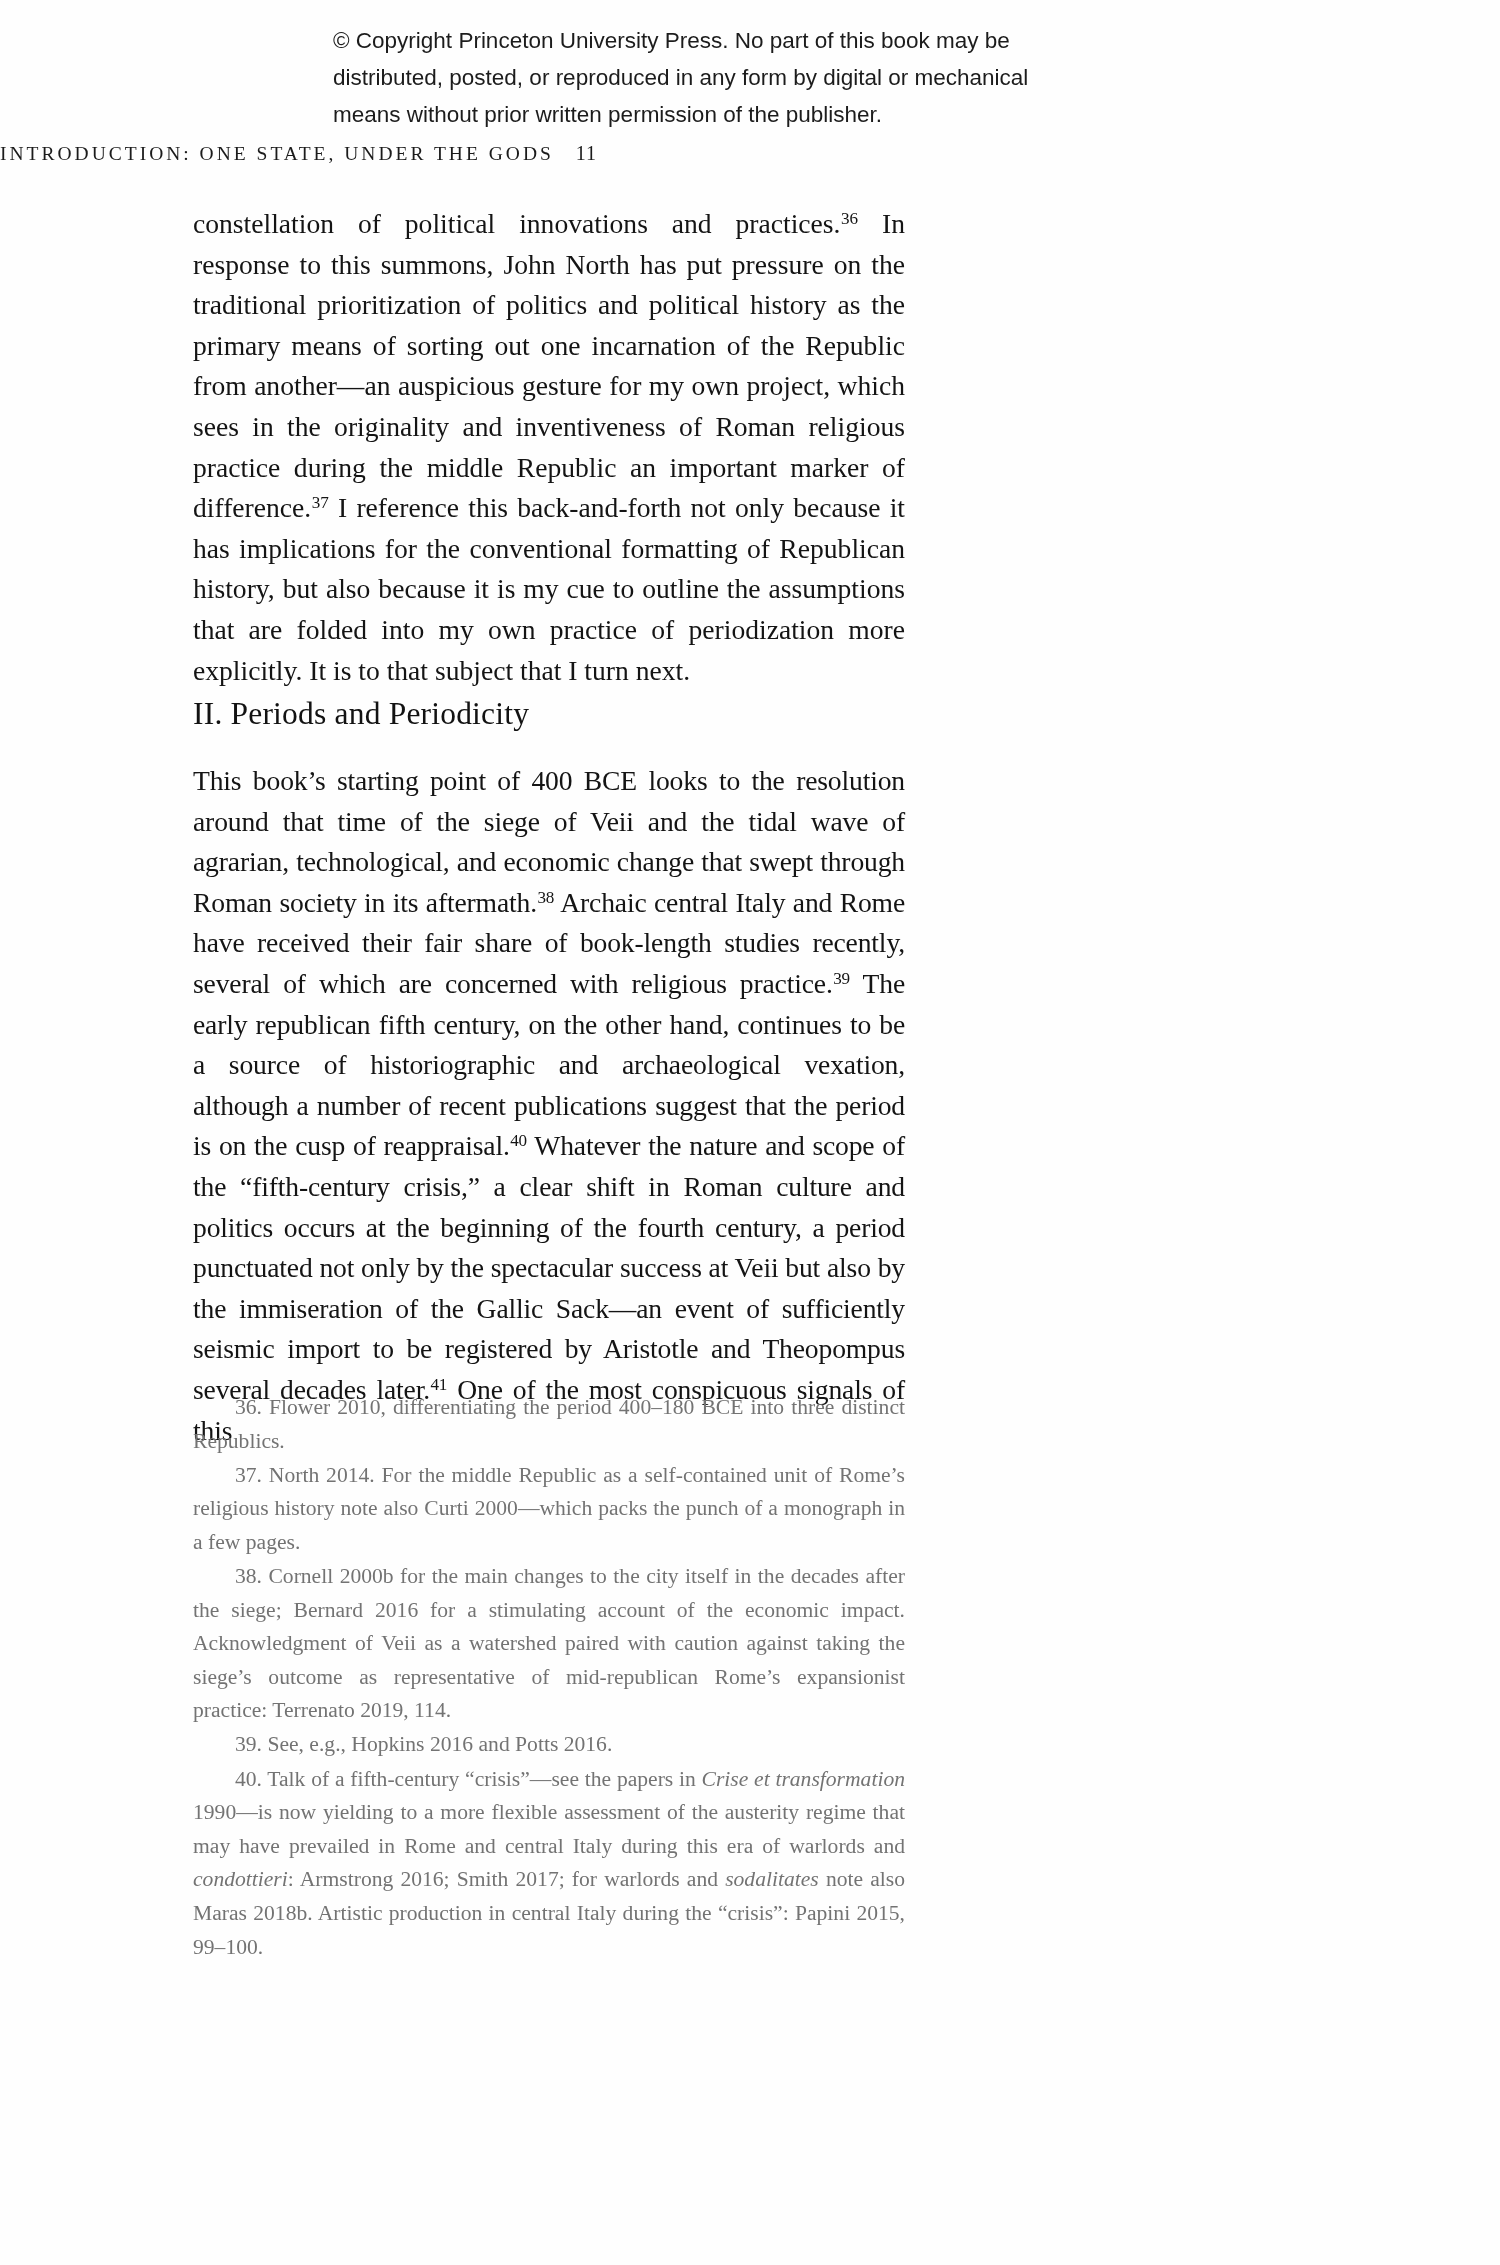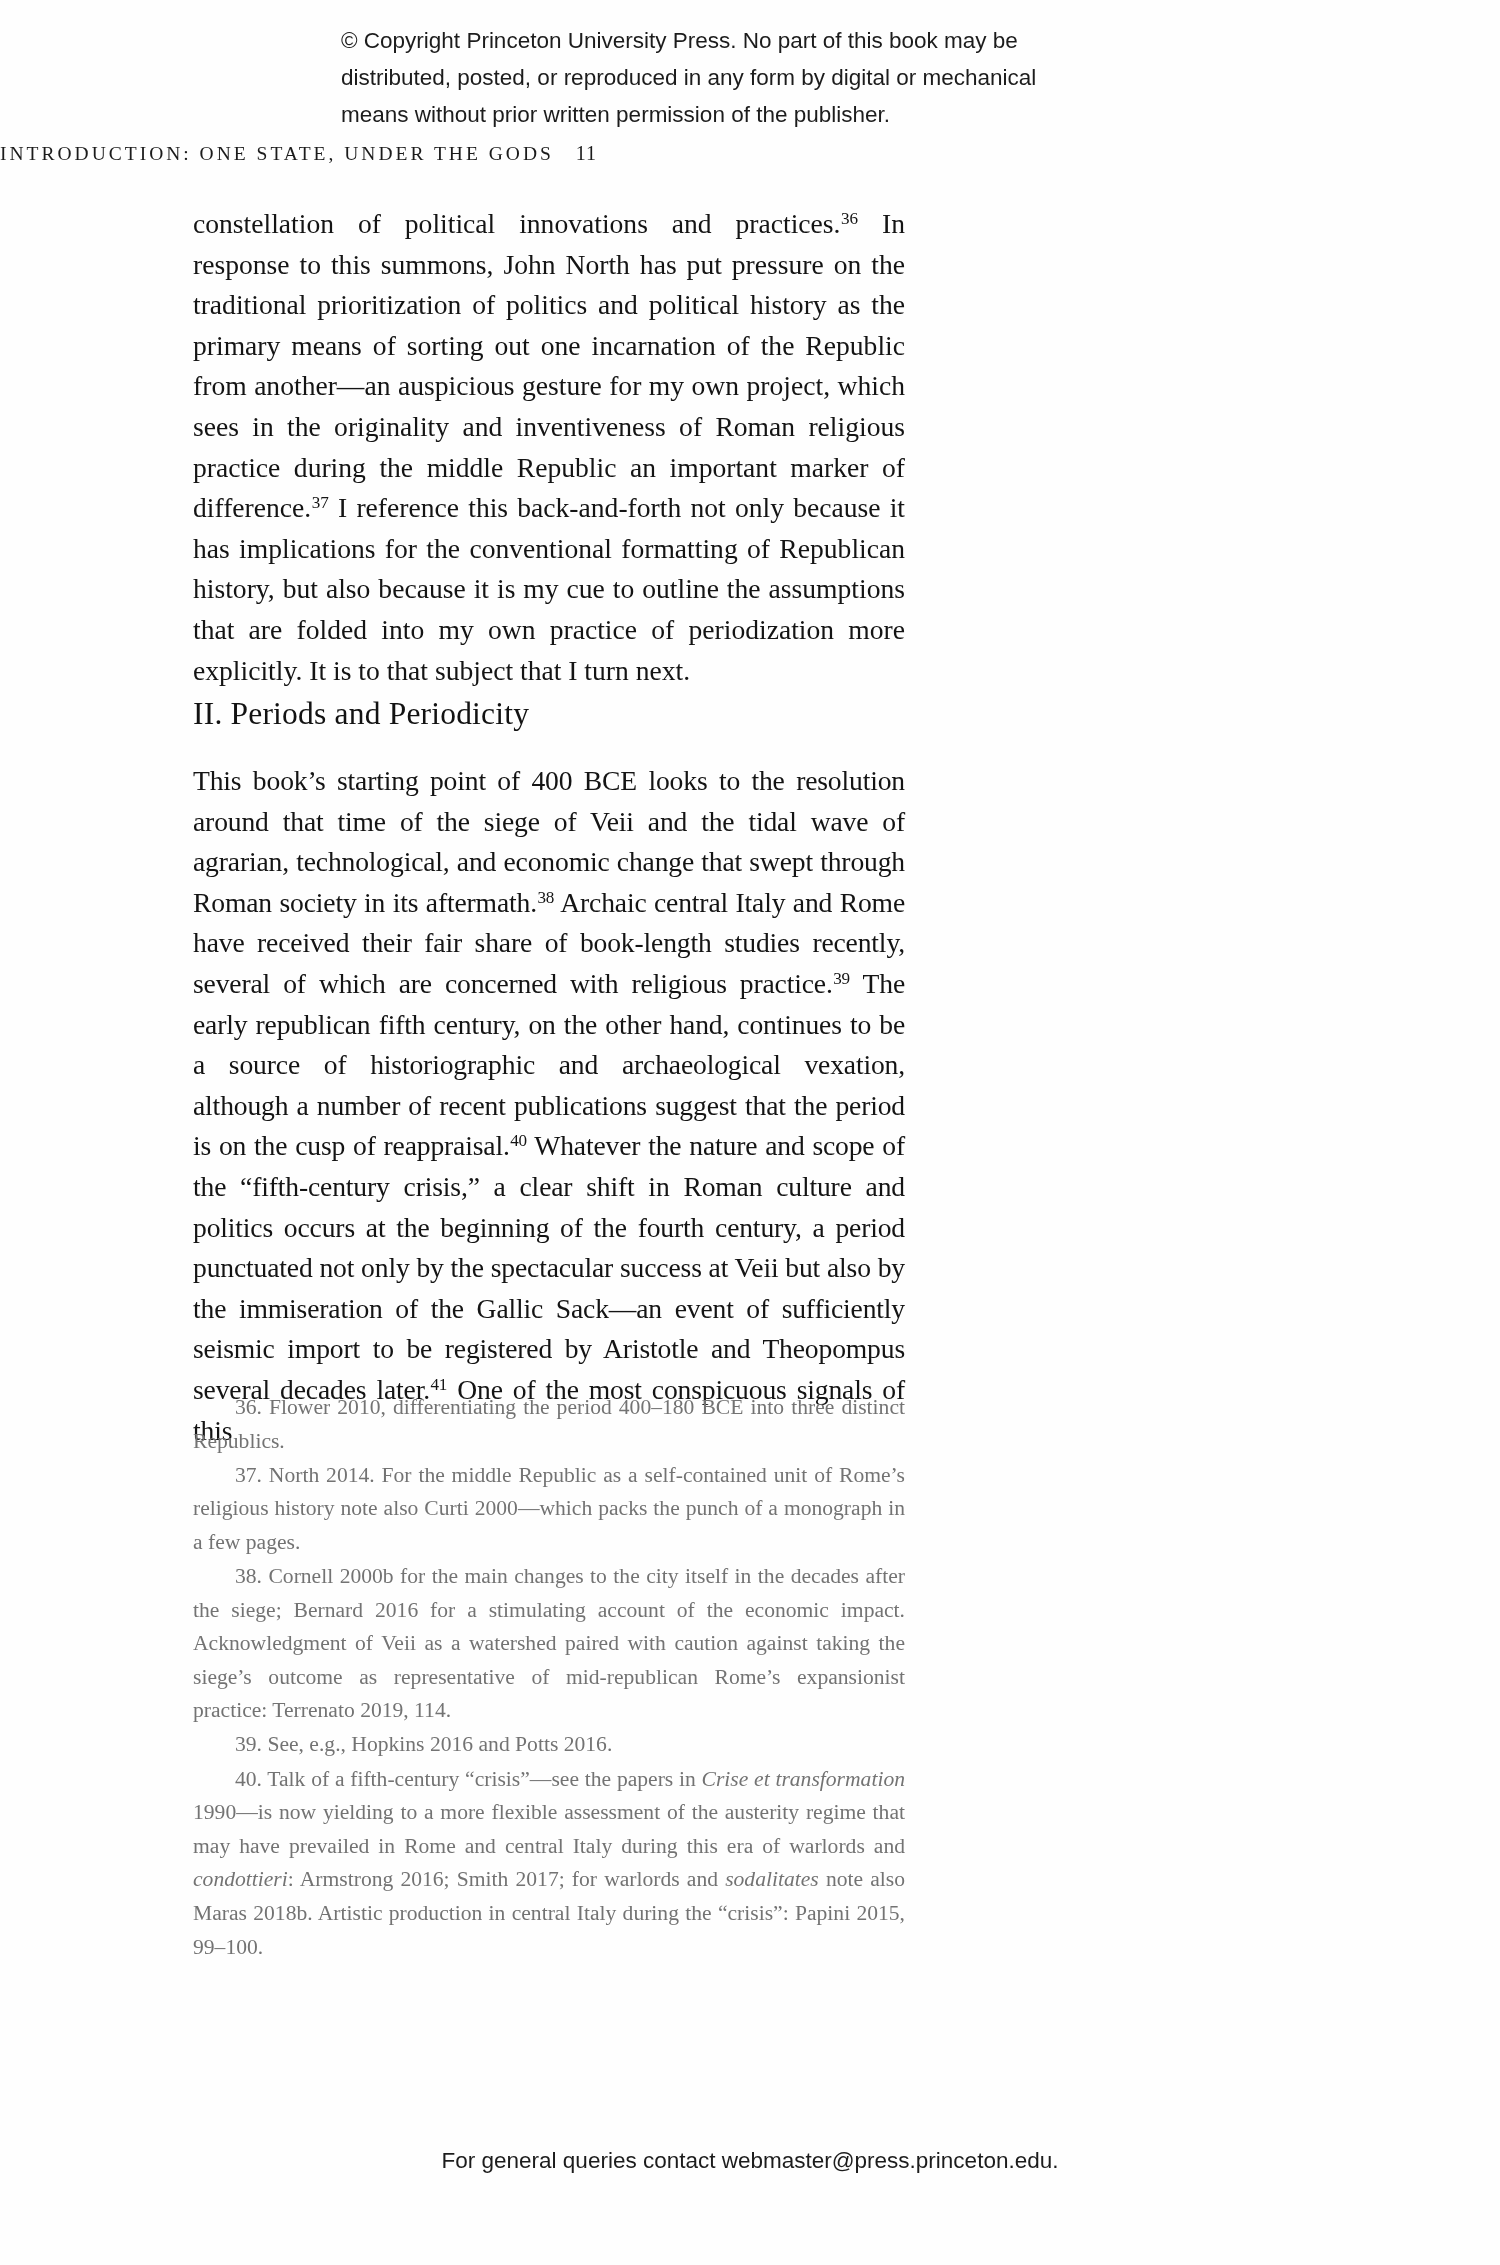--- a/index.html
+++ b/index.html
@@ -25,21 +25,20 @@
   .copyright {
     position: absolute;
     left: 333px;
     top: 22px;
     width: 840px;
     font-family: "Liberation Sans", sans-serif;
     font-size: 22.5px;
     line-height: 37px;
     color: #1c1c1c;
     text-align: left;
-    margin-left: 8px;
   }
   .copyright .cline { display: block; white-space: nowrap; }
 
   
   .running-head {
     position: absolute;
     left: 0;
     right: 0;
     top: 142px;
     text-align: left;
@@ -168,15 +167,14 @@
 
     <p class="footnote">38. Cornell 2000b for the main changes to the city itself in the decades after the siege; Bernard 2016 for a stimulating account of the economic impact. Acknowledgment of Veii as a watershed paired with caution against taking the siege’s outcome as representative of mid-republican Rome’s expansionist practice: Terrenato 2019, 114.</p>
 
     <p class="footnote">39. See, e.g., Hopkins 2016 and Potts 2016.</p>
 
     <p class="footnote"><span>40. Talk of a fifth-century “crisis”—see the papers in </span><i>Crise et transformation</i><span> 1990—is now yielding to a more flexible assessment of the austerity regime that may have prevailed in Rome and central Italy during this era of warlords and </span><i>condottieri</i><span>: Armstrong 2016; Smith 2017; for warlords and </span><i>sodalitates</i><span> note also Maras 2018b. Artistic production in central Italy during the “crisis”: Papini 2015, 99–100.</span></p>
 
 
   </div>
 
-  <div class="footer-note">For general queries contact webmaster@press.princeton.edu.</div>
 
 </div>
 
 </body></html>

